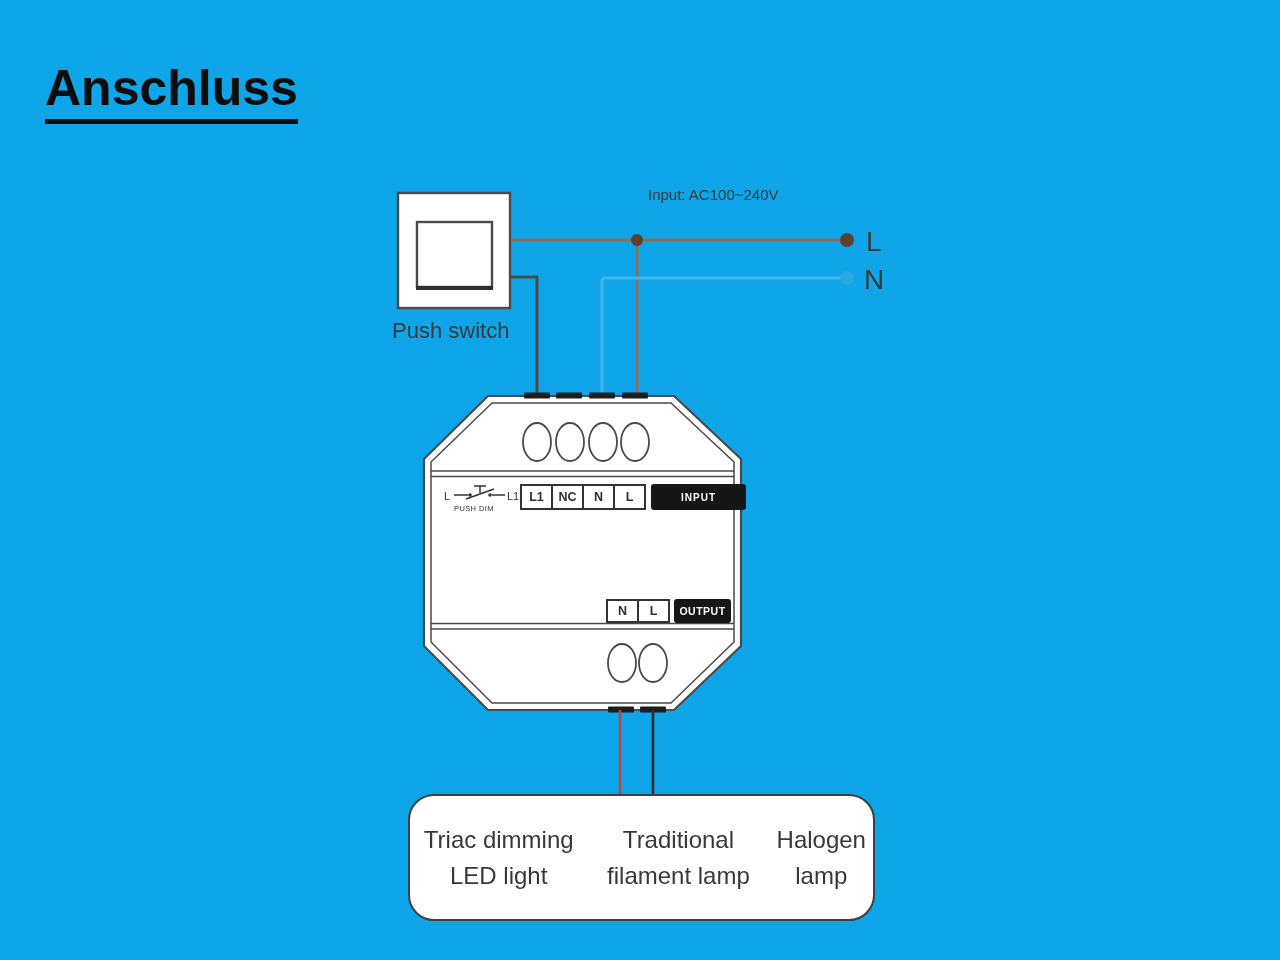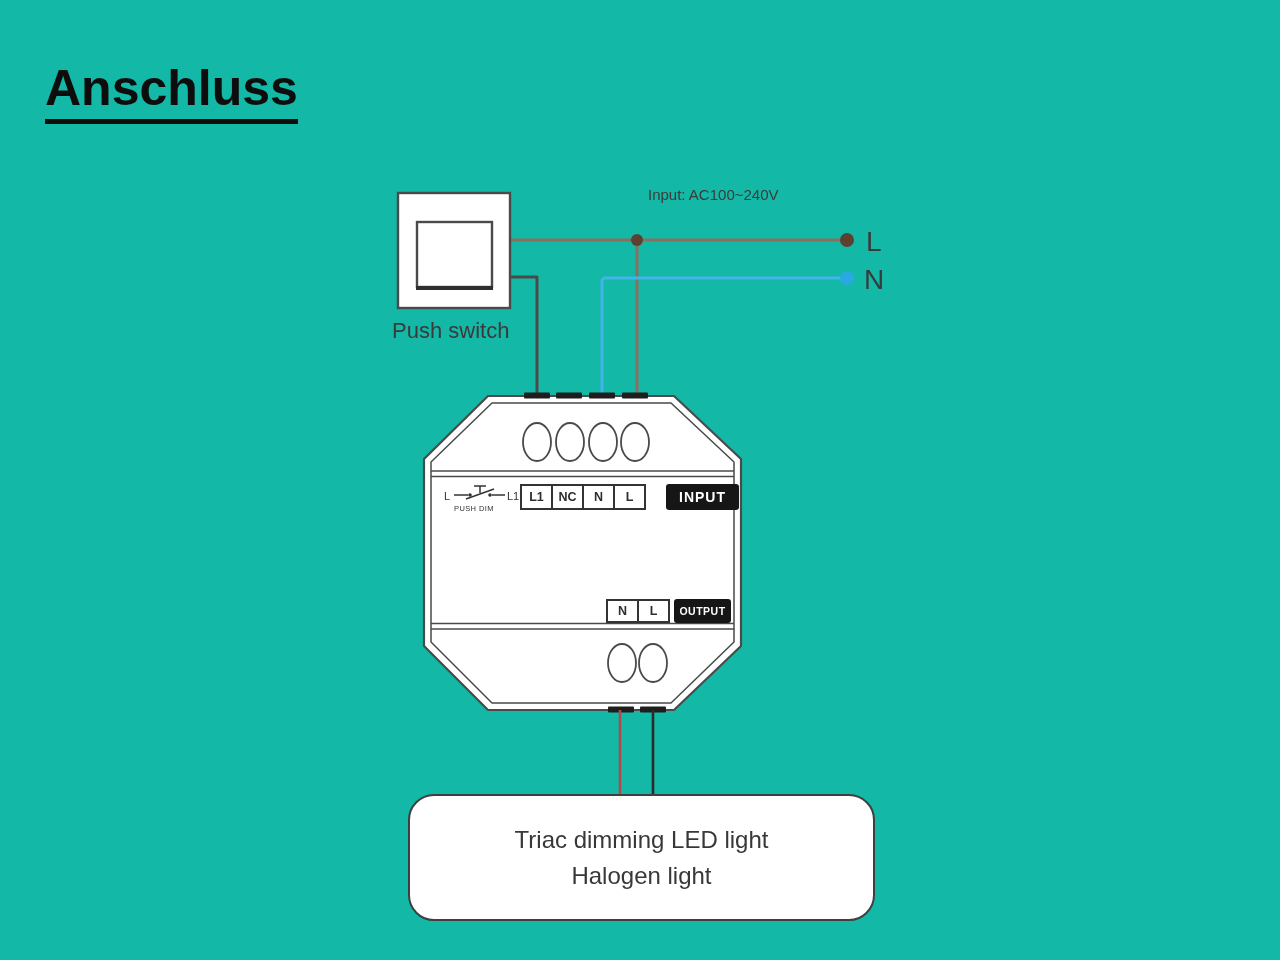--- a/index.html
+++ b/index.html
@@ -1,17 +1,17 @@
 <!DOCTYPE html>
 <html><head>
 <meta charset="utf-8">
 <style>
   html,body{margin:0;padding:0;background:#ffffff;}
   .canvas{
-    position:relative;width:1280px;height:960px;background:#14b8a6;overflow:hidden;
+    position:relative;width:1280px;height:960px;background:#0ea5e9;overflow:hidden;
     font-family:"Liberation Sans", sans-serif;color:#3a3a3a;
   }
   .title{
     position:absolute;left:45px;top:60px;margin:0;
     font-size:50px;font-weight:bold;color:#0d0d0d;line-height:1.15;
     border-bottom:5px solid #0d0d0d;padding-bottom:1px;display:inline-block;
   }
   .diagram-svg{position:absolute;left:0;top:0;}
   .lbl{position:absolute;color:#3a3a3a;}
   .push-switch-label{left:392px;top:318px;width:124px;text-align:left;font-size:22px;}
@@ -25,27 +25,27 @@
   .cell{
     box-sizing:border-box;width:33px;border:2px solid #333;background:#fff;
     display:flex;align-items:center;justify-content:center;
     font-size:12.5px;font-weight:bold;color:#2e2e2e;
   }
   .cell + .cell{margin-left:-2px;}
   .badge{
     box-sizing:border-box;background:#161616;color:#ffffff;font-weight:bold;
     display:flex;align-items:center;justify-content:center;border-radius:3px;
   }
-  .badge-input{width:73px;margin-left:20px;font-size:14px;letter-spacing:1px;}
+  .badge-input{width:95px;margin-left:5px;font-size:10px;letter-spacing:1px;}
   .badge-output{width:57px;margin-left:4px;font-size:10.5px;letter-spacing:.5px;}
 
   .load-box{
     position:absolute;left:408px;top:794px;width:467px;height:127px;
     box-sizing:border-box;border:2.5px solid #3f3f3f;border-radius:26px;background:#fff;
-    display:flex;flex-direction:column;align-items:center;justify-content:center;
+    display:flex;flex-direction:row;align-items:center;justify-content:center;
     font-size:24px;line-height:36px;color:#383838;text-align:center;
   }
   .pd-label{font-size:11px;fill:#333;font-family:"Liberation Sans",sans-serif;}
   .pd-caption{font-size:7.5px;fill:#333;letter-spacing:.4px;font-family:"Liberation Sans",sans-serif;}
 </style>
 </head>
 <body>
 
 <div class="canvas">
 
@@ -125,16 +125,17 @@
   </div>
 
   <div class="strip strip-output">
     <div class="cell">N</div>
     <div class="cell">L</div>
     <div class="badge badge-output">OUTPUT</div>
   </div>
 
   <div class="load-box">
     <div>Triac dimming LED light</div>
-    <div>Halogen light</div>
+    <div>Traditional filament lamp</div>
+    <div>Halogen lamp</div>
   </div>
 
 </div>
 
 </body></html>

